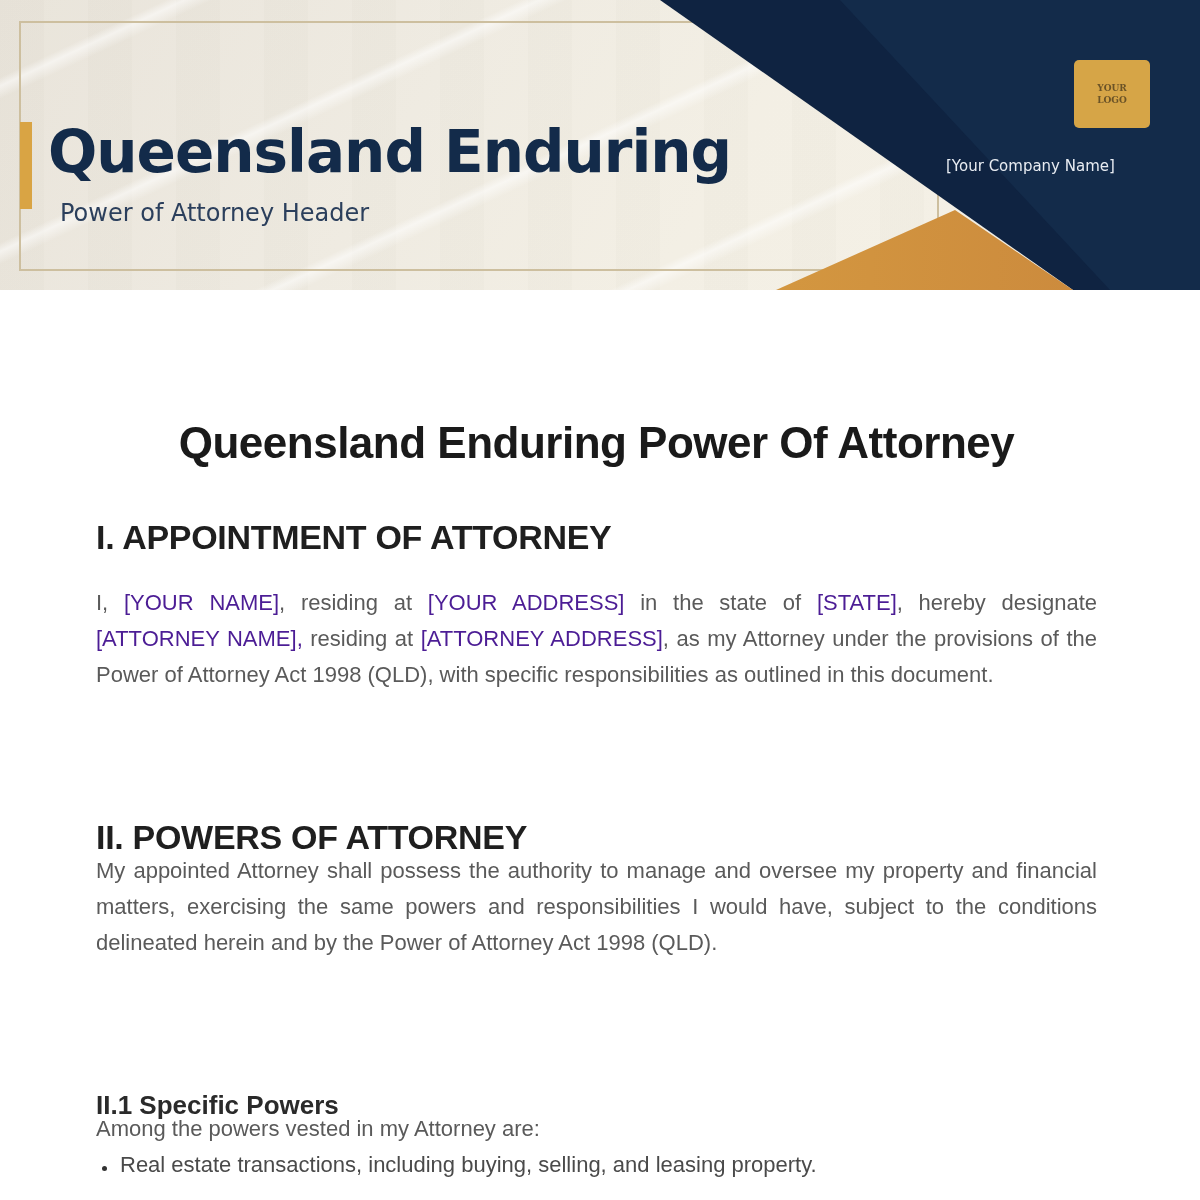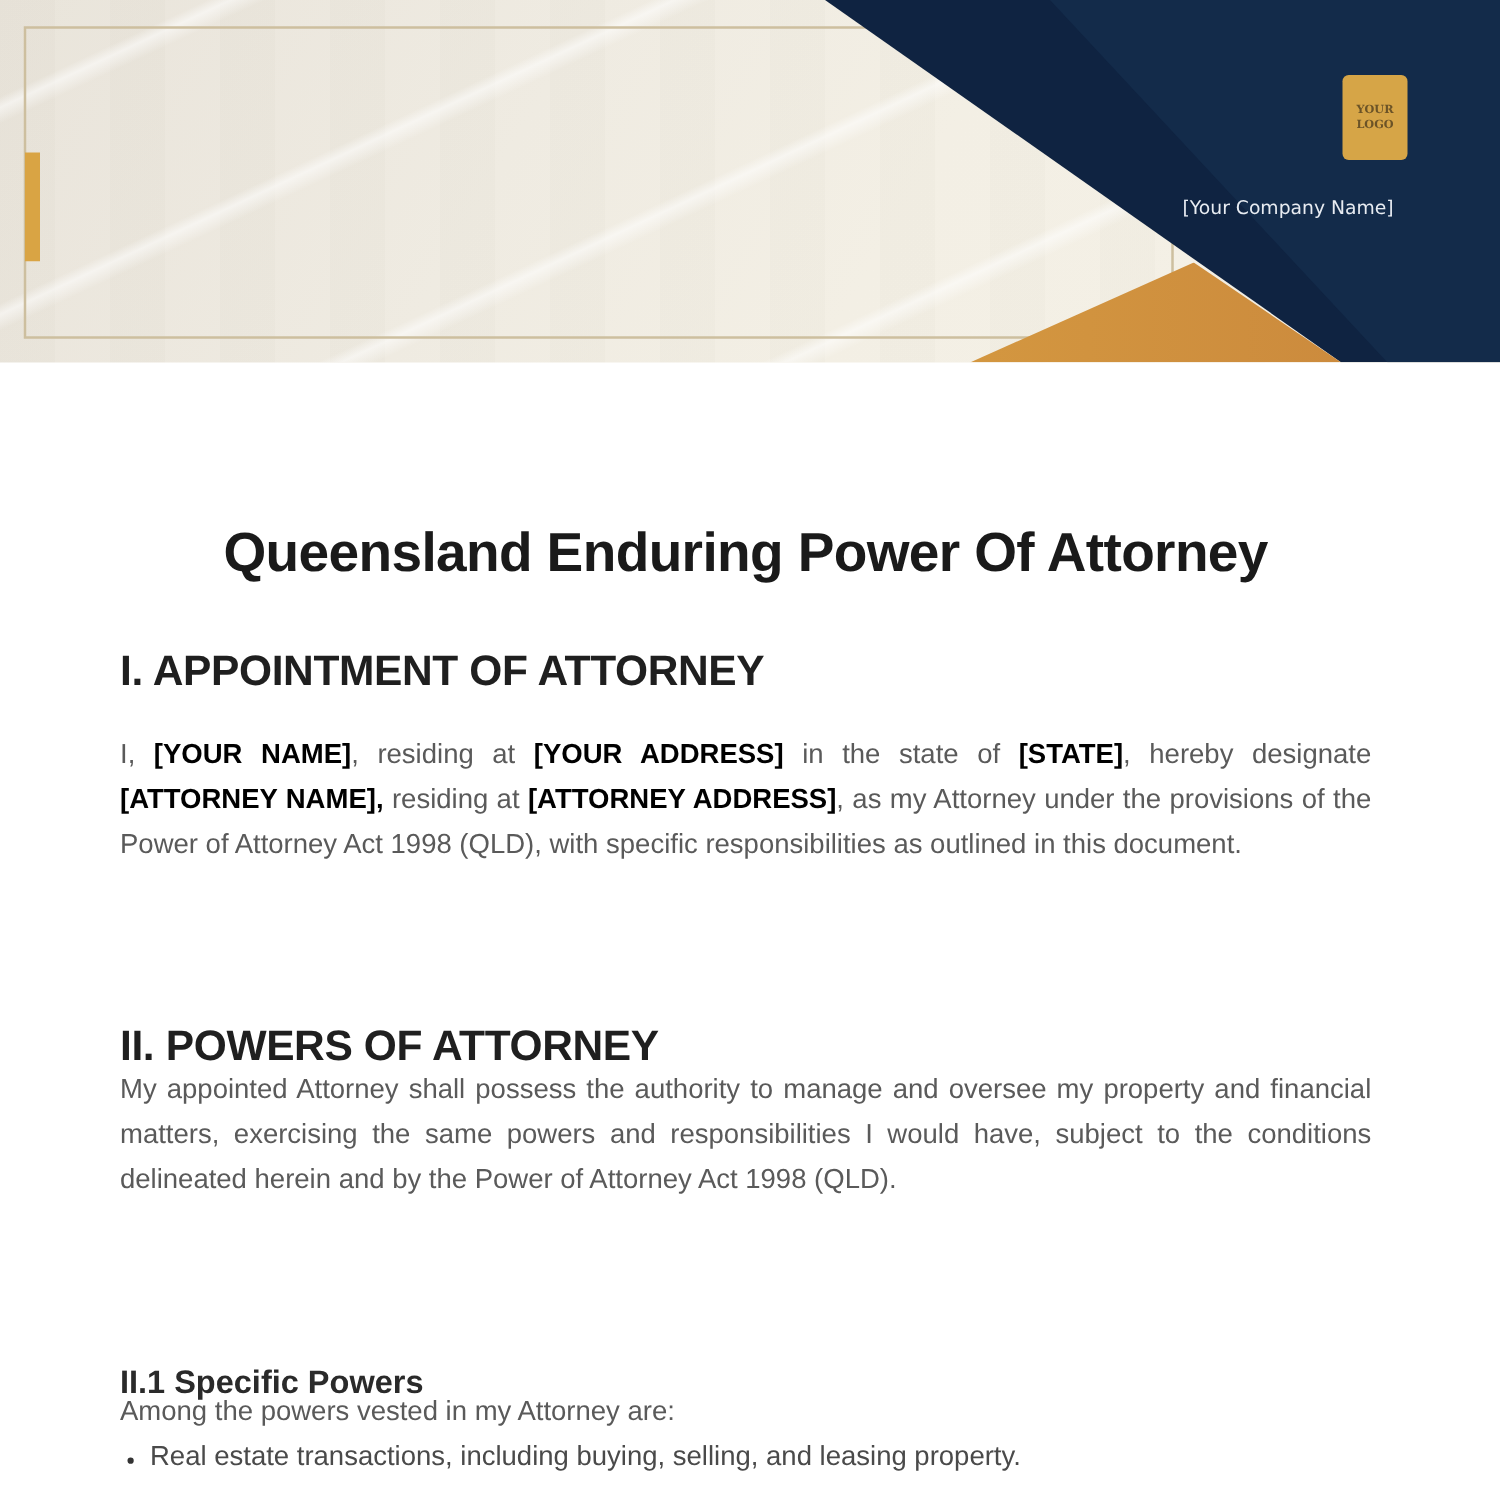--- a/index.html
+++ b/index.html
@@ -45,21 +45,21 @@
       position: absolute; left: 48px; top: 118px;
       font-family: "DejaVu Sans", sans-serif; font-weight: bold;
       font-size: 58px; letter-spacing: -1px; color: #132b4a; white-space: nowrap;
     }
     .banner .subtitle {
       position: absolute; left: 60px; top: 199px;
       font-family: "DejaVu Sans", sans-serif;
       font-size: 24px; color: #2b3f5c; white-space: nowrap;
     }
     .banner .logo {
-      position: absolute; left: 1074px; top: 60px; width: 52px; height: 68px;
+      position: absolute; left: 1074px; top: 60px; width: 76px; height: 68px;
       background: #d6a547; border-radius: 5px;
       display: flex; flex-direction: column; align-items: center; justify-content: center;
       font-family: "DejaVu Serif", serif; font-size: 9px; font-weight: bold;
       color: #6b5327; line-height: 12px; text-align: center;
     }
     .banner .company {
       position: absolute; left: 946px; top: 157px; width: 200px;
       font-family: "DejaVu Sans", sans-serif; font-size: 15px;
       color: #e8ecf2; white-space: nowrap;
     }
@@ -80,41 +80,43 @@
     }
     .h2 {
       position: absolute; left: 0;
       font-size: 26px; font-weight: bold; color: #2a2a2a;
     }
     .para {
       position: absolute; left: 0; width: 1001px;
       font-size: 22px; line-height: 36px; color: #5a5a5a;
       text-align: justify; text-align-last: left;
     }
-    .para b { color: #000000; font-weight: bold; }
+    .para b { color: #4c1d95; font-weight: normal; }
     .list { position: absolute; left: 0; width: 1001px; list-style: none; }
     .list li {
       position: relative; padding-left: 24px;
       font-size: 22px; line-height: 36px; color: #4a4a4a; white-space: nowrap;
     }
     .list li::before {
       content: ""; position: absolute; left: 6px; top: 19px;
       width: 5px; height: 5px; border-radius: 50%; background: #333;
     }
   </style>
 </head>
 <body>
 
 <header class="banner">
   <div class="sheen"></div>
   <div class="frame"></div>
   <div class="navy-dark"></div>
   <div class="navy-light"></div>
   <div class="gold"></div>
   <div class="accent-bar"></div>
+  <div class="title">Queensland Enduring</div>
+  <div class="subtitle">Power of Attorney Header</div>
   <div class="logo">
     <span>YOUR</span>
     <span>LOGO</span>
   </div>
   <div class="company">[Your Company Name]</div>
 </header>
 
 <main class="doc">
   <h1 class="doc-title">Queensland Enduring Power Of Attorney</h1>
 

